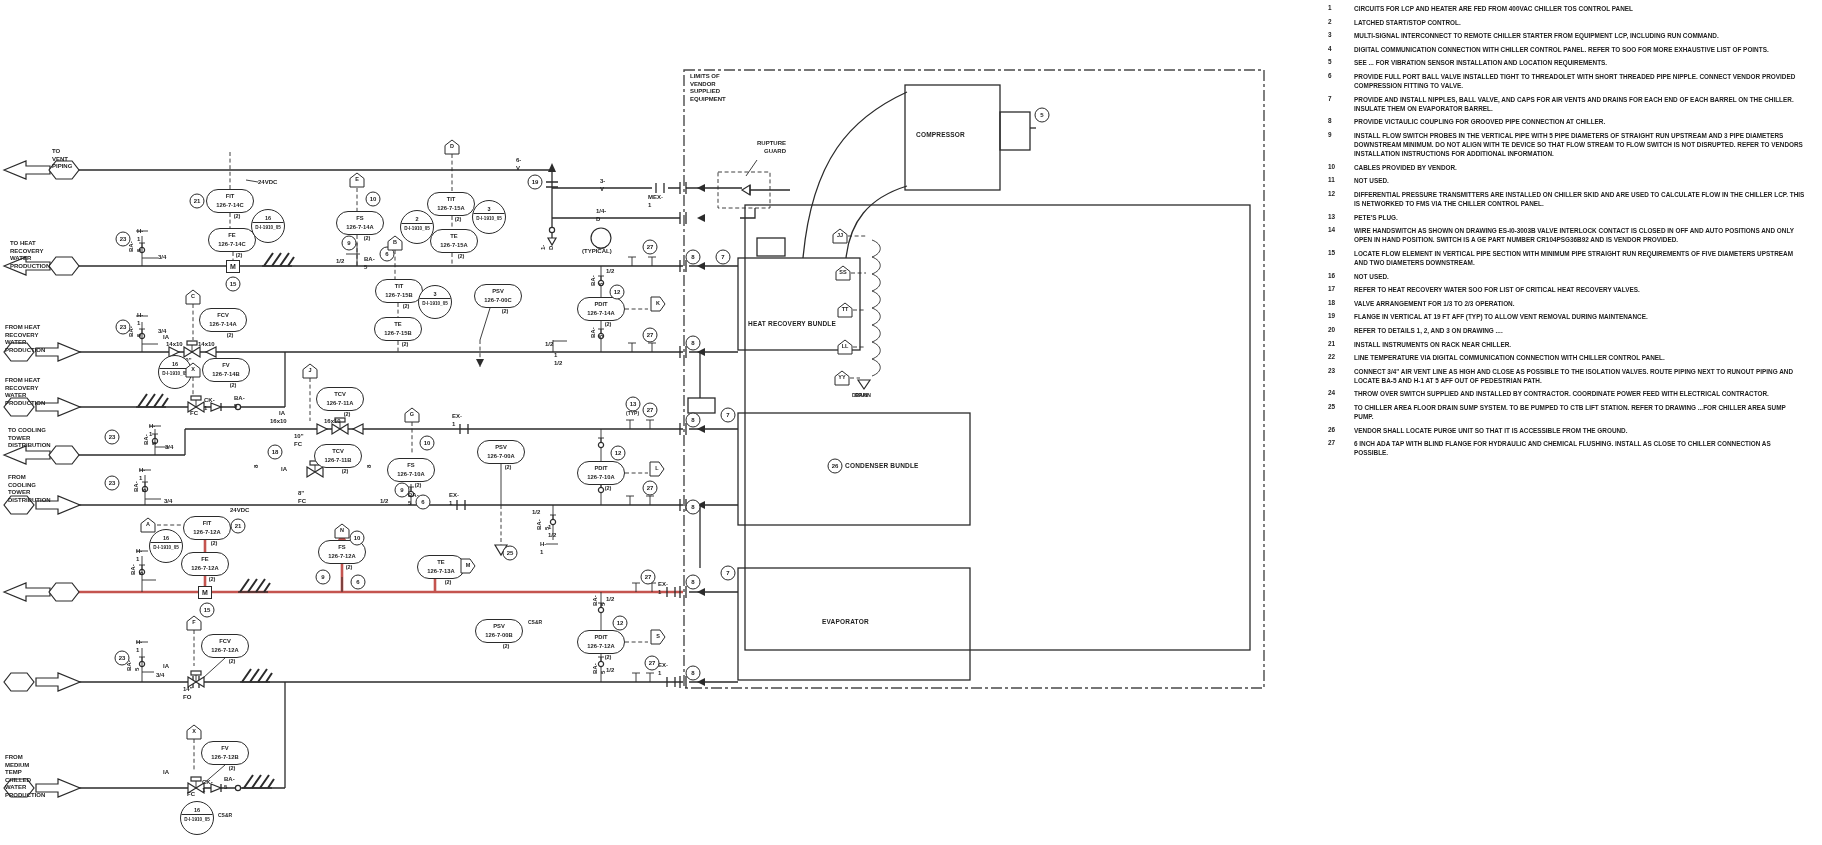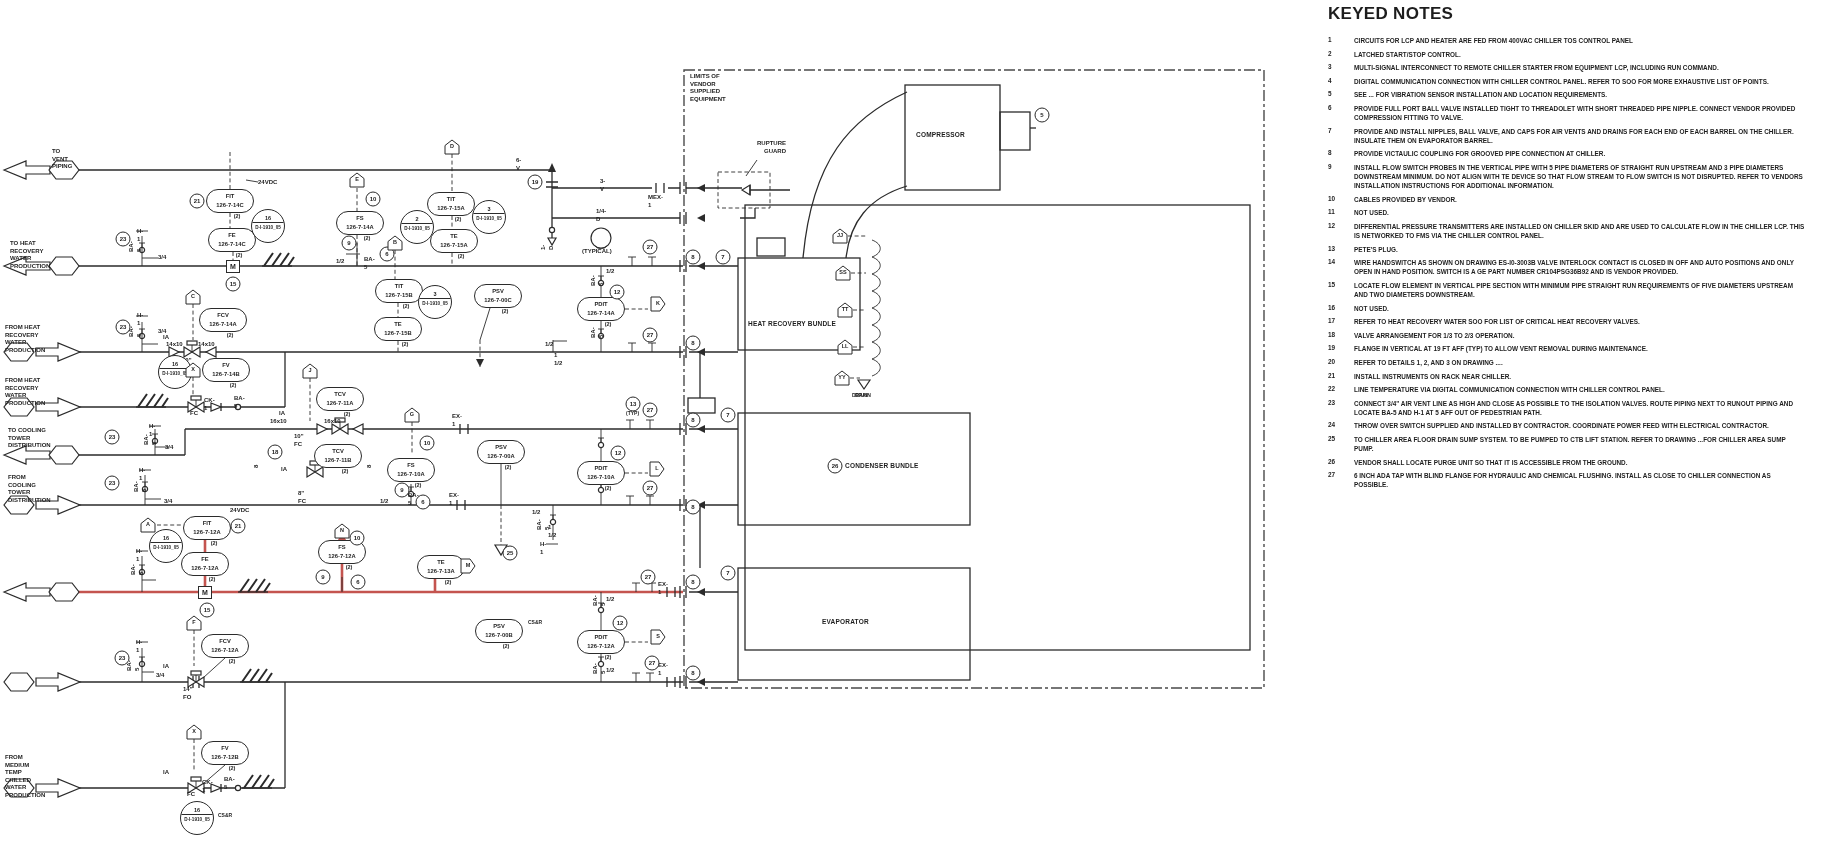--- a/index.html
+++ b/index.html
@@ -745,21 +745,20 @@
     </div>
   </div>
 
 <div class="eq-label" style="left:916px;top:131px;">COMPRESSOR</div>
 <div class="eq-label" style="left:748px;top:320px;">HEAT RECOVERY BUNDLE</div>
 <div class="eq-label" style="left:845px;top:462px;">CONDENSER BUNDLE</div>
 <div class="eq-label" style="left:822px;top:618px;">EVAPORATOR</div>
 <div class="lbl sm" style="left:852px;top:392px;">DRAIN</div>
 
 <div id="notes">
-  <h1>KEYED NOTES</h1>
   <div>
 
       <div class="note">
         <span class="num">1</span>
         <span class="txt">CIRCUITS FOR LCP AND HEATER ARE FED FROM 400VAC CHILLER TOS CONTROL PANEL</span>
       </div>
 
       <div class="note">
         <span class="num">2</span>
         <span class="txt">LATCHED START/STOP CONTROL.</span>

